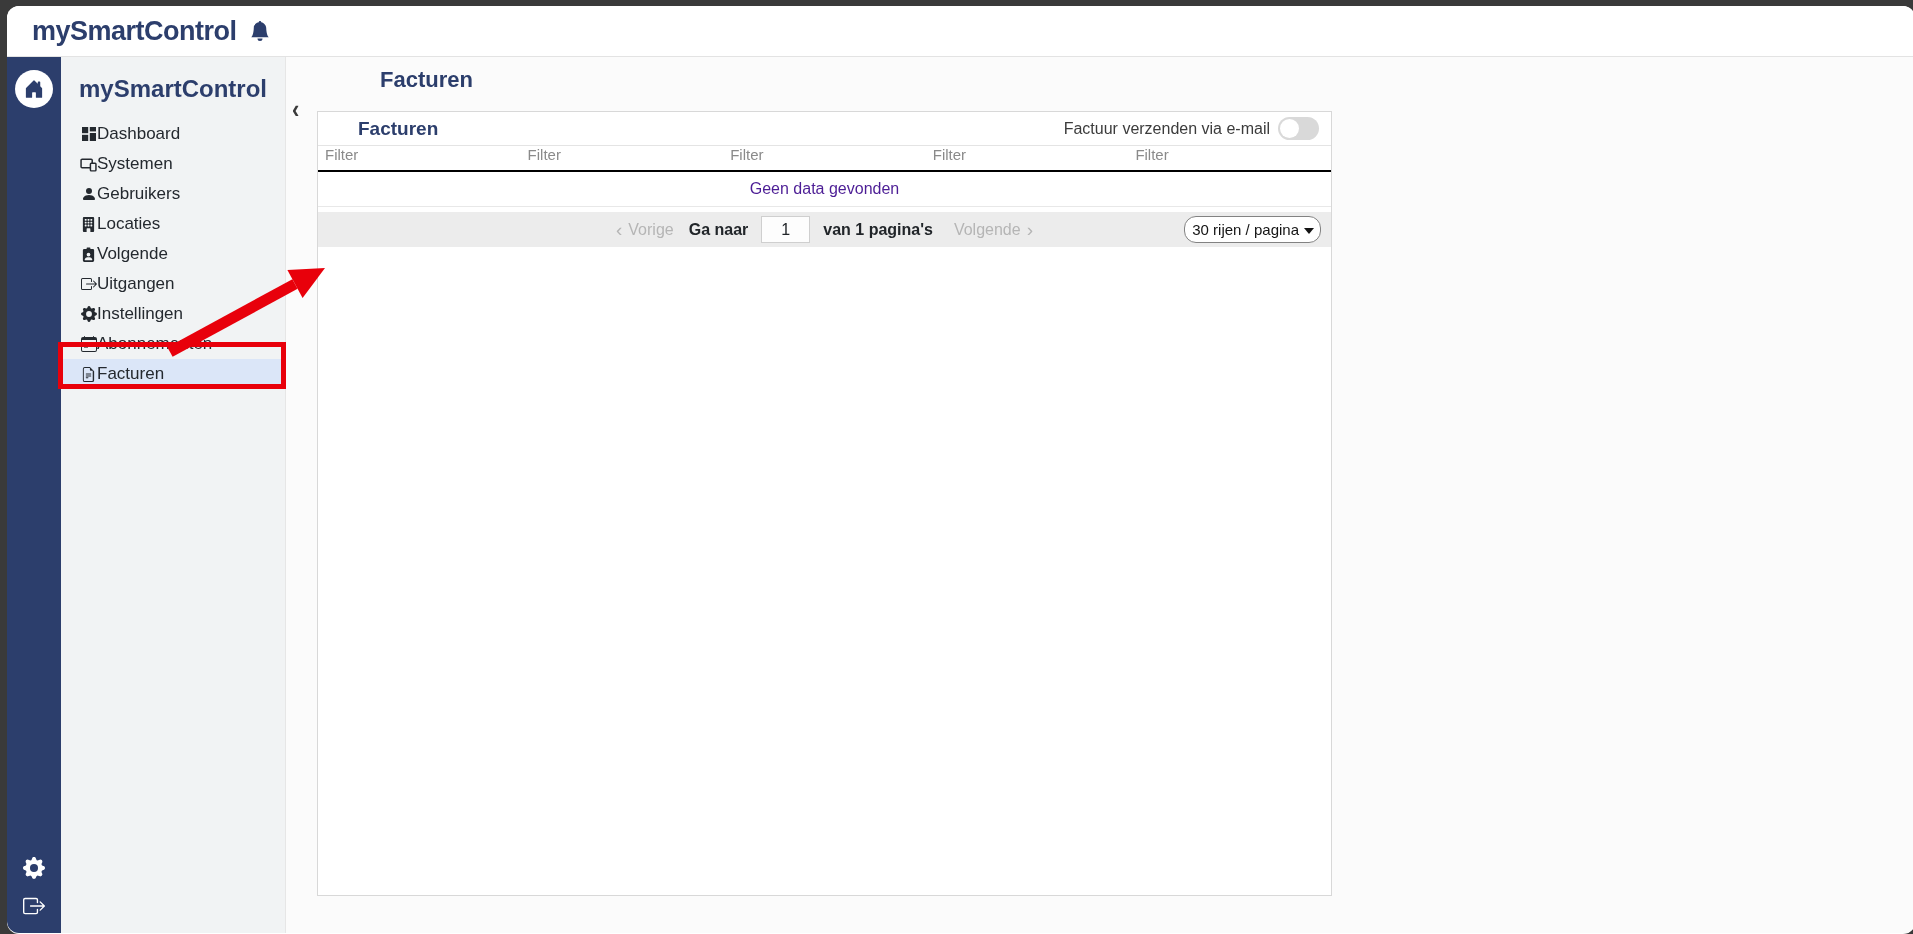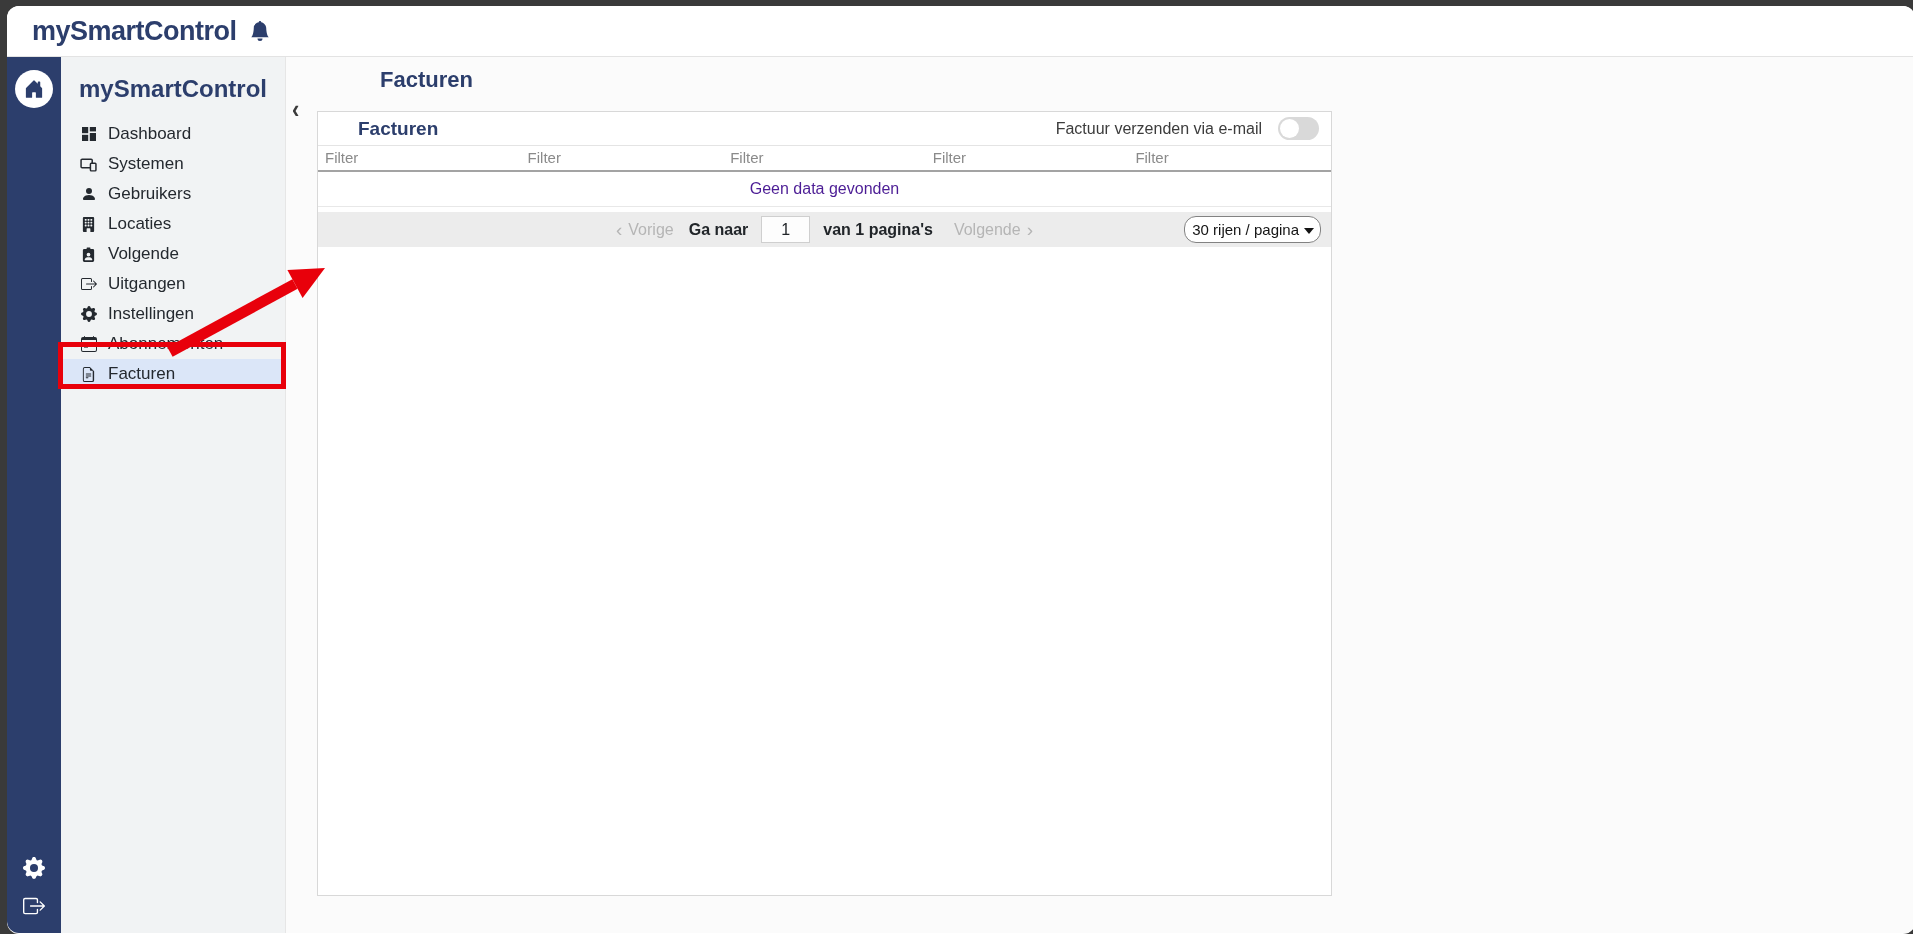--- a/index.html
+++ b/index.html
@@ -24,46 +24,46 @@
   .home-circle { width:38px; height:38px; background:#fff; border-radius:50%;
                  margin-top:13px; display:flex; align-items:center; justify-content:center; cursor:pointer; }
   .rail-bottom { margin-top:auto; margin-bottom:16px; display:flex; flex-direction:column;
                  align-items:center; gap:16px; }
   .rail-btn { cursor:pointer; display:flex; }
 
   
   .sidebar { width:225px; background:#f1f3f4; border-right:1px solid #e6e6e6;
              padding-top:16px; flex-shrink:0; position:relative; }
   .sidebar-title { color:#2c3e6c; font-size:24px; font-weight:bold; padding:2px 0 16px 18px; }
-  .menu-item { height:30px; display:flex; align-items:center; gap:11px; padding-left:19px;
+  .menu-item { height:30px; display:flex; align-items:center; padding-left:19px;
                font-size:17px; color:#24292f; cursor:pointer; white-space:nowrap; }
   .menu-item.active { background:#dbe6f8; }
   .mi-icon { width:17px; height:17px; display:flex; align-items:center; justify-content:center; flex-shrink:0; }
 
   
   .main { flex:1; background:#fbfbfb; position:relative; }
   .page-title { position:absolute; left:94px; top:10px; color:#2c3e6c; font-size:22px; font-weight:bold; }
   .collapse-btn { position:absolute; left:6px; top:42px; font-size:22px; color:#3a3a3a;
                   cursor:pointer; line-height:1; font-weight:bold; transform:scaleY(1.2); }
 
   
   .card { position:absolute; left:31px; top:54px; width:1015px; height:785px;
           background:#fff; border:1px solid #d8d8d8; }
   .card-header { height:33px; display:flex; align-items:center; padding:0 12px 0 40px; }
   .card-title { color:#2c3e6c; font-size:19px; font-weight:bold; }
-  .toggle-wrap { margin-left:auto; display:flex; align-items:center; gap:16px; }
+  .toggle-wrap { margin-left:auto; display:flex; align-items:center; gap:8px; }
   .toggle-label { font-size:16px; color:#3c3c3c; }
   .toggle { width:41px; height:23px; border-radius:12px; background:#d9d9d9; position:relative; cursor:pointer; }
   .toggle .knob { position:absolute; left:2px; top:2px; width:19px; height:19px; border-radius:50%; background:#fff; }
 
   
   .thead-row { display:flex; height:25px; border-top:1px solid #7f7f7f; align-items:center; }
   .th { width:20%; padding-left:7px; font-size:15px; font-weight:bold; color:#212529;
         white-space:nowrap; overflow:hidden; }
-  .filter-row { display:flex; height:27px; border-top:1px solid #e4e4e4; border-bottom:2px solid #a3a3a3; align-items:center; }
+  .filter-row { display:flex; height:27px; border-top:1px solid #e4e4e4; border-bottom:2px solid #000000; align-items:flex-start; }
   .filter-cell { width:20%; padding-left:7px; }
   .filter-input { border:none; outline:none; background:transparent; font-size:15px; color:#3c3c3c;
                   width:90%; font-family:"Liberation Sans", sans-serif; }
   .filter-input::placeholder { color:#8a8a8a; opacity:1; }
   .empty-row { height:35px; display:flex; align-items:center; justify-content:center;
                color:#4c1d95; font-size:16px; border-bottom:1px solid #e8e8e8; }
 
   
   .pagination { margin-top:5px; height:35px; background:#ececec; display:flex;
                 align-items:center; justify-content:center; position:relative; font-size:16px; }

